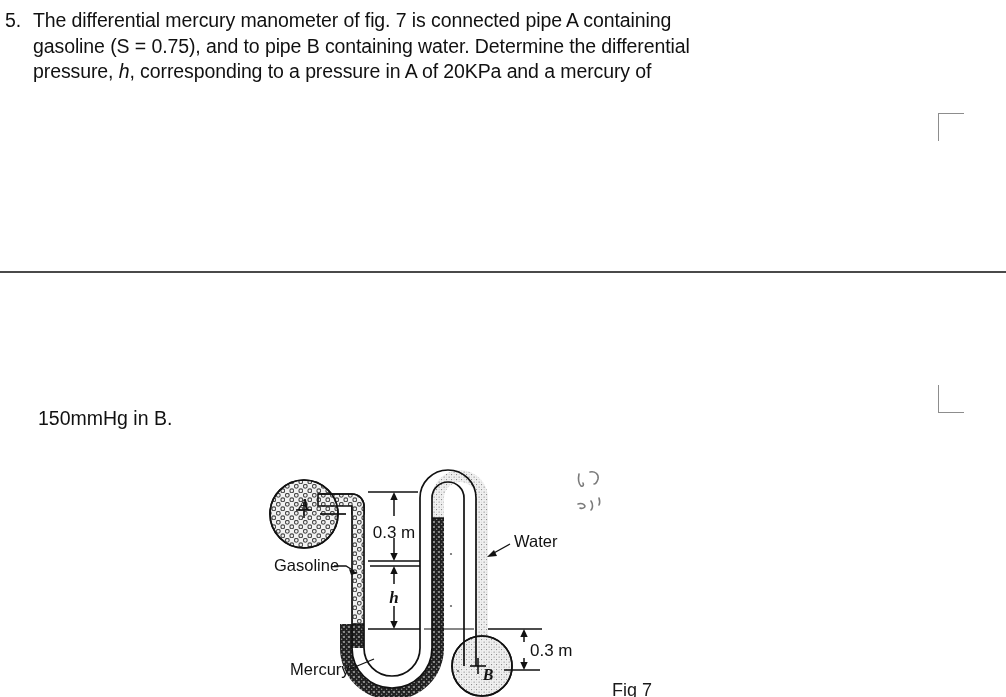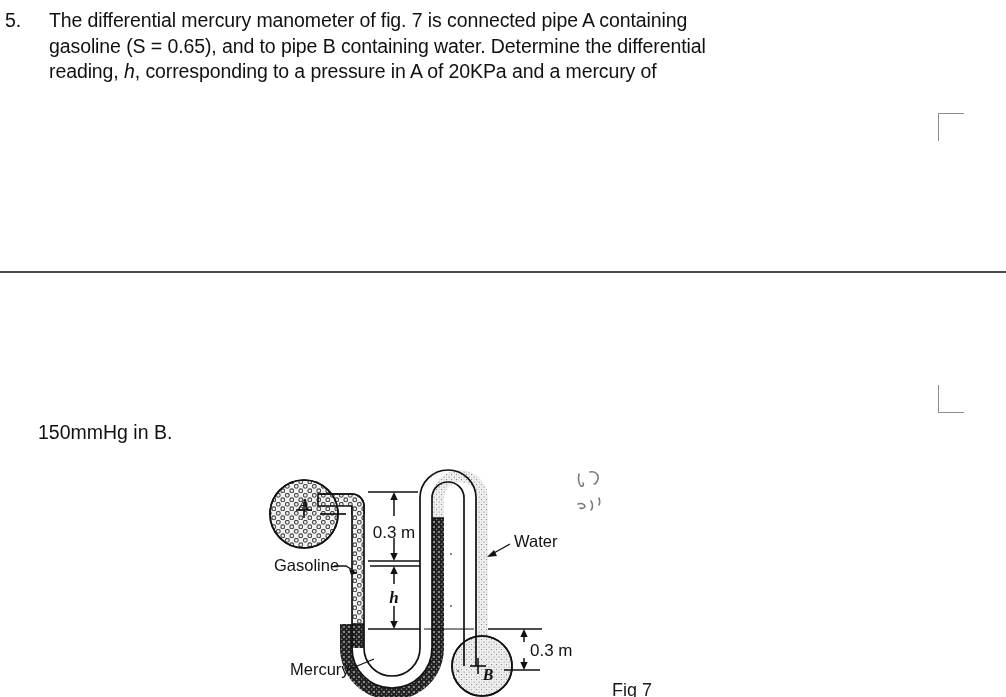--- a/index.html
+++ b/index.html
@@ -37,41 +37,40 @@
     font-size: 19.5px;
     line-height: 25.5px;
     color: #111;
   }
   #question-text {
     flex: 1 1 auto;
     font-size: 19.5px;
     line-height: 25.5px;
     color: #111;
     letter-spacing: -0.1px;
-    margin-left: 16px;
   }
   #question-text .ital {
     font-style: italic;
   }
 
   
   #page-divider {
     position: absolute;
     left: 0;
     top: 271px;
     width: 1006px;
     height: 0;
     border-top: 2px solid #4a4a4a;
   }
 
   
   #continuation-text {
     position: absolute;
     left: 38px;
-    top: 419px;
+    top: 405px;
     font-size: 19.5px;
     line-height: 26px;
     color: #111;
   }
 
   
   .corner-mark {
     position: absolute;
     width: 25px;
     height: 27px;
@@ -124,22 +123,22 @@
   }
 </style>
 </head>
 <body>
 
 <div id="question-block">
   <div class="q-row">
     <div id="question-number">5.</div>
     <div id="question-text">
       <span>The differential mercury manometer of fig. 7 is connected pipe A containing</span><br>
-      <span>gasoline (S = 0.65), and to pipe B containing water. Determine the differential</span><br>
-      <span>reading, </span><span class="ital">h</span><span>, corresponding to a pressure in A of 20KPa and a mercury of</span>
+      <span>gasoline (S = 0.75), and to pipe B containing water. Determine the differential</span><br>
+      <span>pressure, </span><span class="ital">h</span><span>, corresponding to a pressure in A of 20KPa and a mercury of</span>
     </div>
   </div>
 </div>
 
 <div id="page-divider"></div>
 
 <div class="corner-mark" id="corner-mark-top"></div>
 <div class="corner-mark" id="corner-mark-bottom"></div>
 
 <div id="continuation-text">150mmHg in B.</div>

